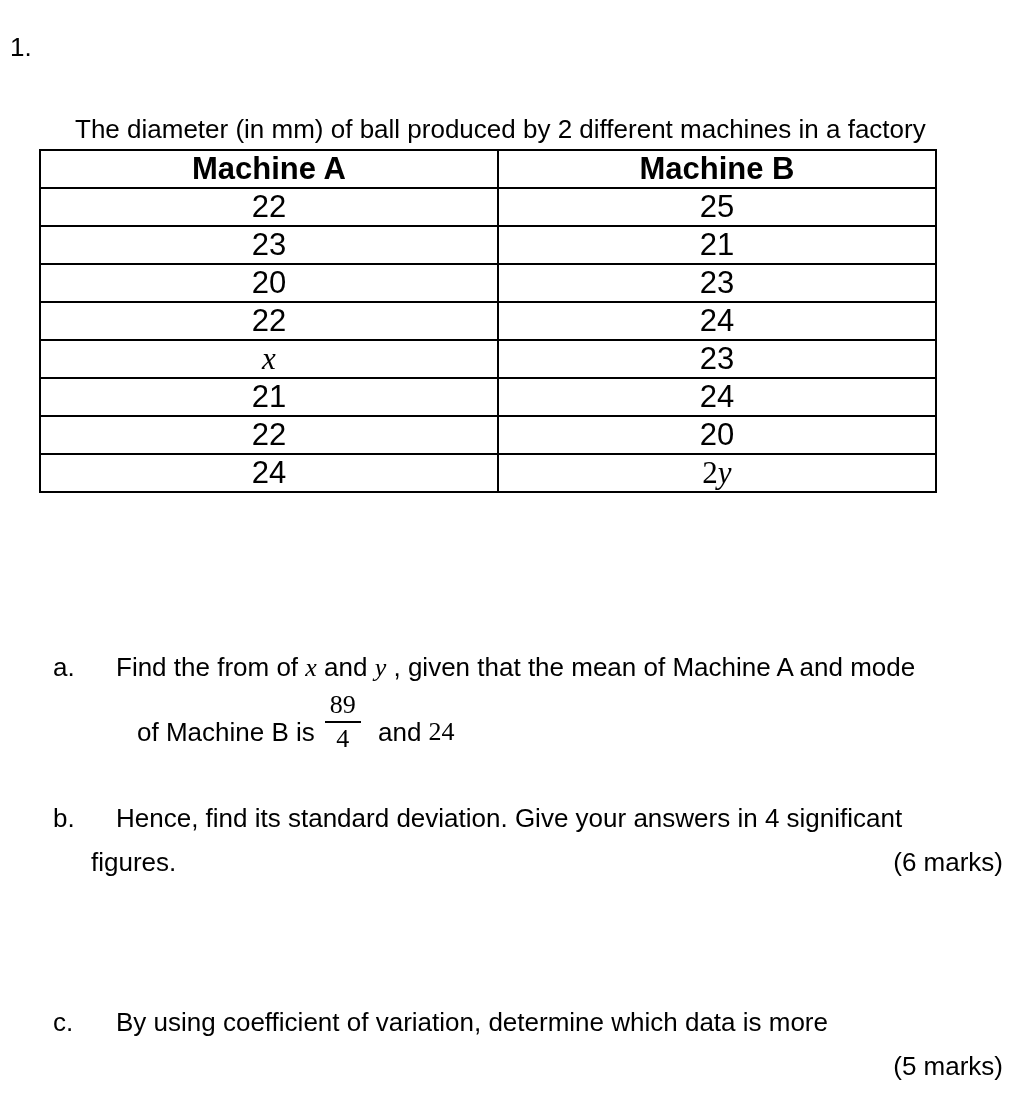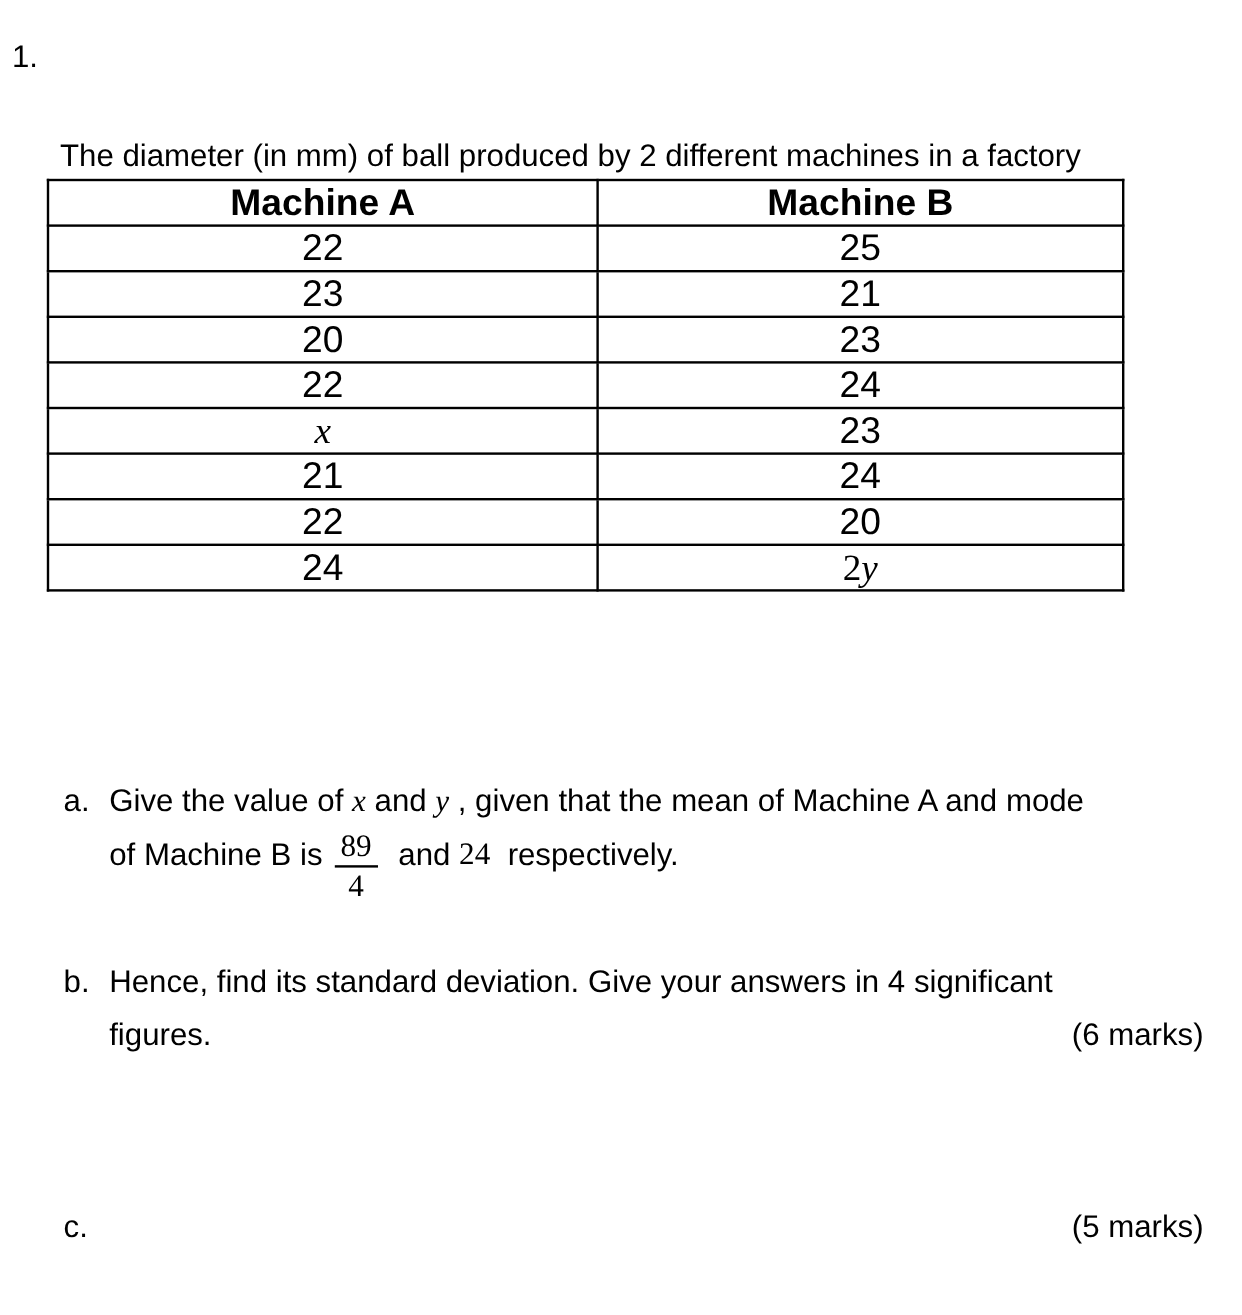--- a/index.html
+++ b/index.html
@@ -54,30 +54,31 @@
     width: 950px;
     display: flex;
     font-size: 26px;
     line-height: 44px;
   }
   .part-a { top: 645px; }
   .part-b { top: 796px; }
   .part-c { top: 1000px; }
   .part-marker { width: 38px; flex: 0 0 38px; }
   .part-content { flex: 1; }
-  .line { white-space: pre-wrap; }
+  .line { white-space: pre-wrap; margin-left: 25px; }
   .line-flex {
     display: flex;
     align-items: flex-end;
     white-space: pre;
   }
   .line-flex-center {
     display: flex;
-    align-items: flex-start;
+    align-items: flex-end;
     white-space: pre;
+    margin-left: 46px;
   }
   .math-var {
     font-family: "Liberation Serif", serif;
     font-style: italic;
     font-size: 26px;
   }
   .math-num {
     font-family: "Liberation Serif", serif;
     font-size: 26px;
   }
@@ -150,42 +151,42 @@
     <tr>
       <td>24</td>
       <td class="math-cell"><span class="upright">2</span><span>y</span></td>
     </tr>
   </tbody>
 </table>
 
 <div class="abs part part-a">
   <div class="part-marker">a.</div>
   <div class="part-content">
-    <div class="line"><span>Give the value of </span><span class="math-var">x</span><span> and </span><span class="math-var">y</span><span> , given that the mean of Machine A and mode</span></div>
+    <div class="line"><span>Find the from of </span><span class="math-var">x</span><span> and </span><span class="math-var">y</span><span> , given that the mean of Machine A and mode</span></div>
     <div class="line-flex-center">
       <span>of Machine B is</span>
       <span class="fraction"><span class="numerator">89</span><span class="denominator">4</span></span>
       <span> and </span>
       <span class="math-num">24</span>
-      <span>  respectively.</span>
     </div>
   </div>
 </div>
 
 <div class="abs part part-b">
   <div class="part-marker">b.</div>
   <div class="part-content">
     <div class="line">Hence, find its standard deviation. Give your answers in 4 significant</div>
     <div class="line-flex">
       <span>figures.</span>
       <span class="marks">(6 marks)</span>
     </div>
   </div>
 </div>
 
 <div class="abs part part-c">
   <div class="part-marker">c.</div>
   <div class="part-content">
+    <div class="line">By using coefficient of variation, determine which data is more</div>
     <div class="line-flex">
       <span class="marks">(5 marks)</span>
     </div>
   </div>
 </div>
 
 </body></html>

